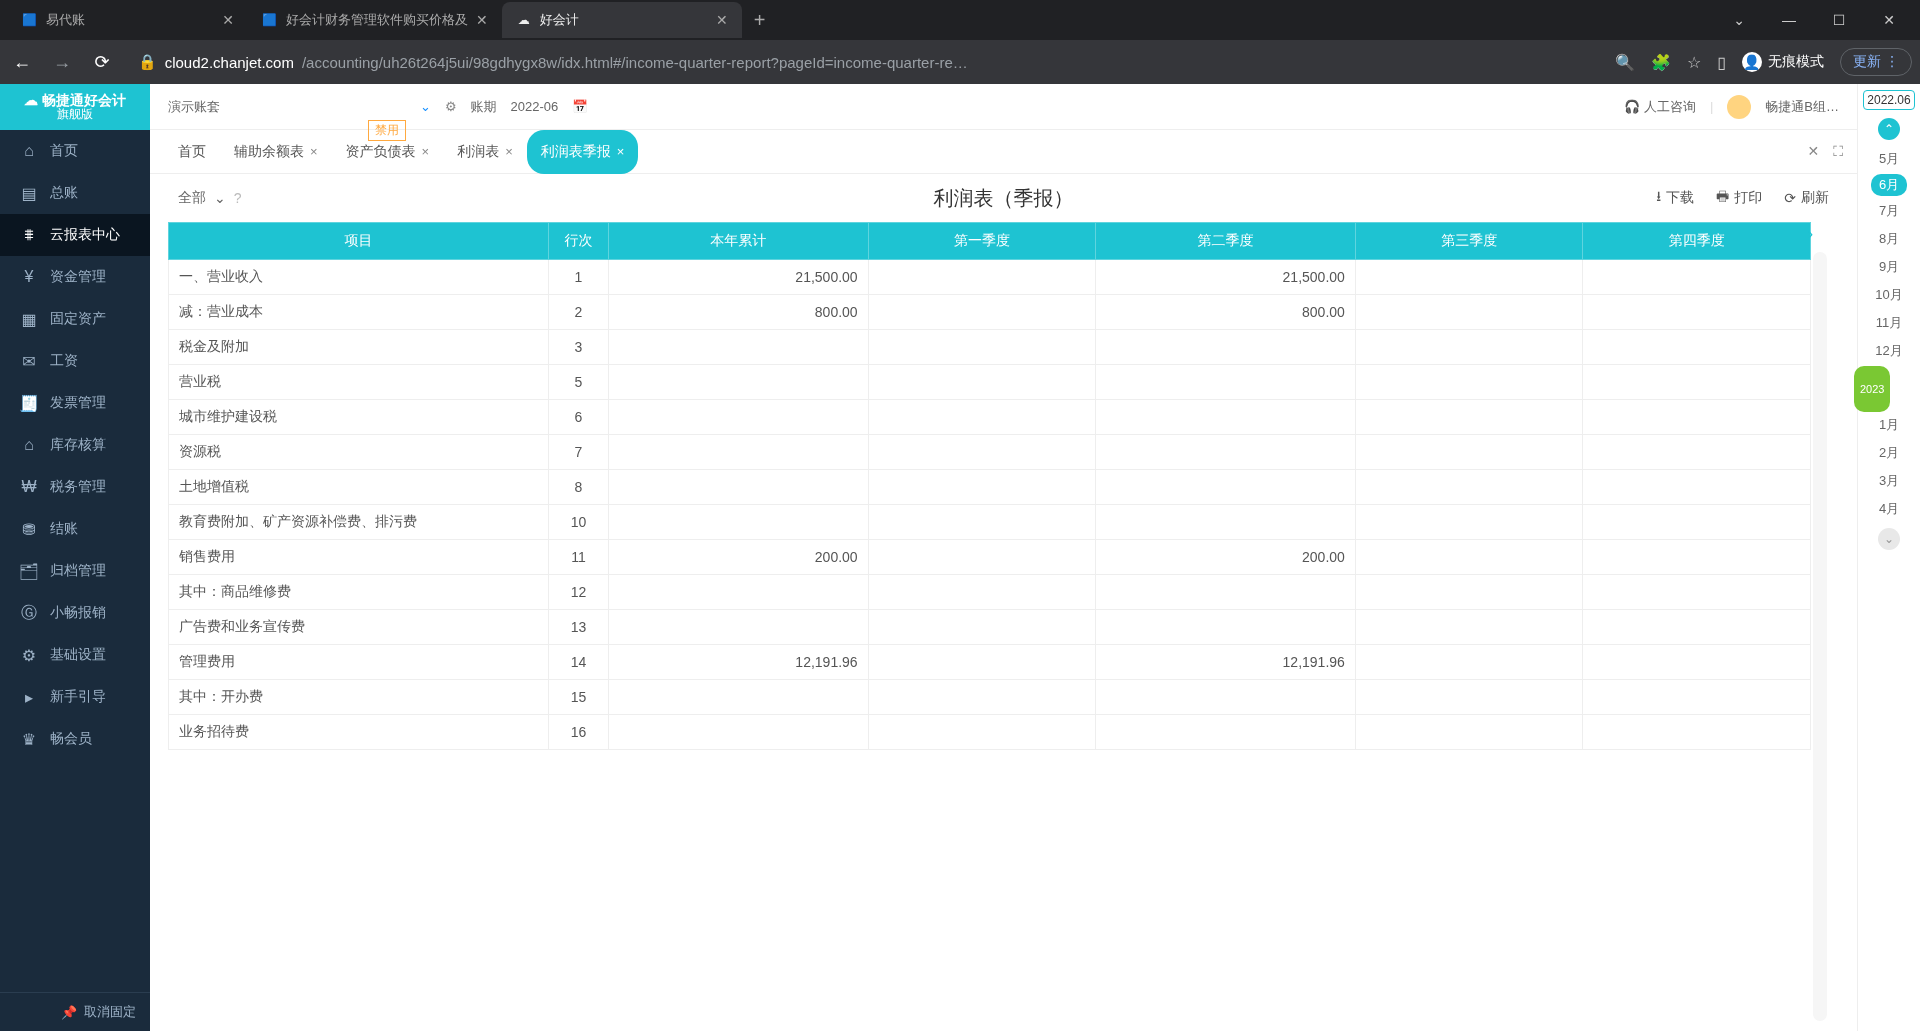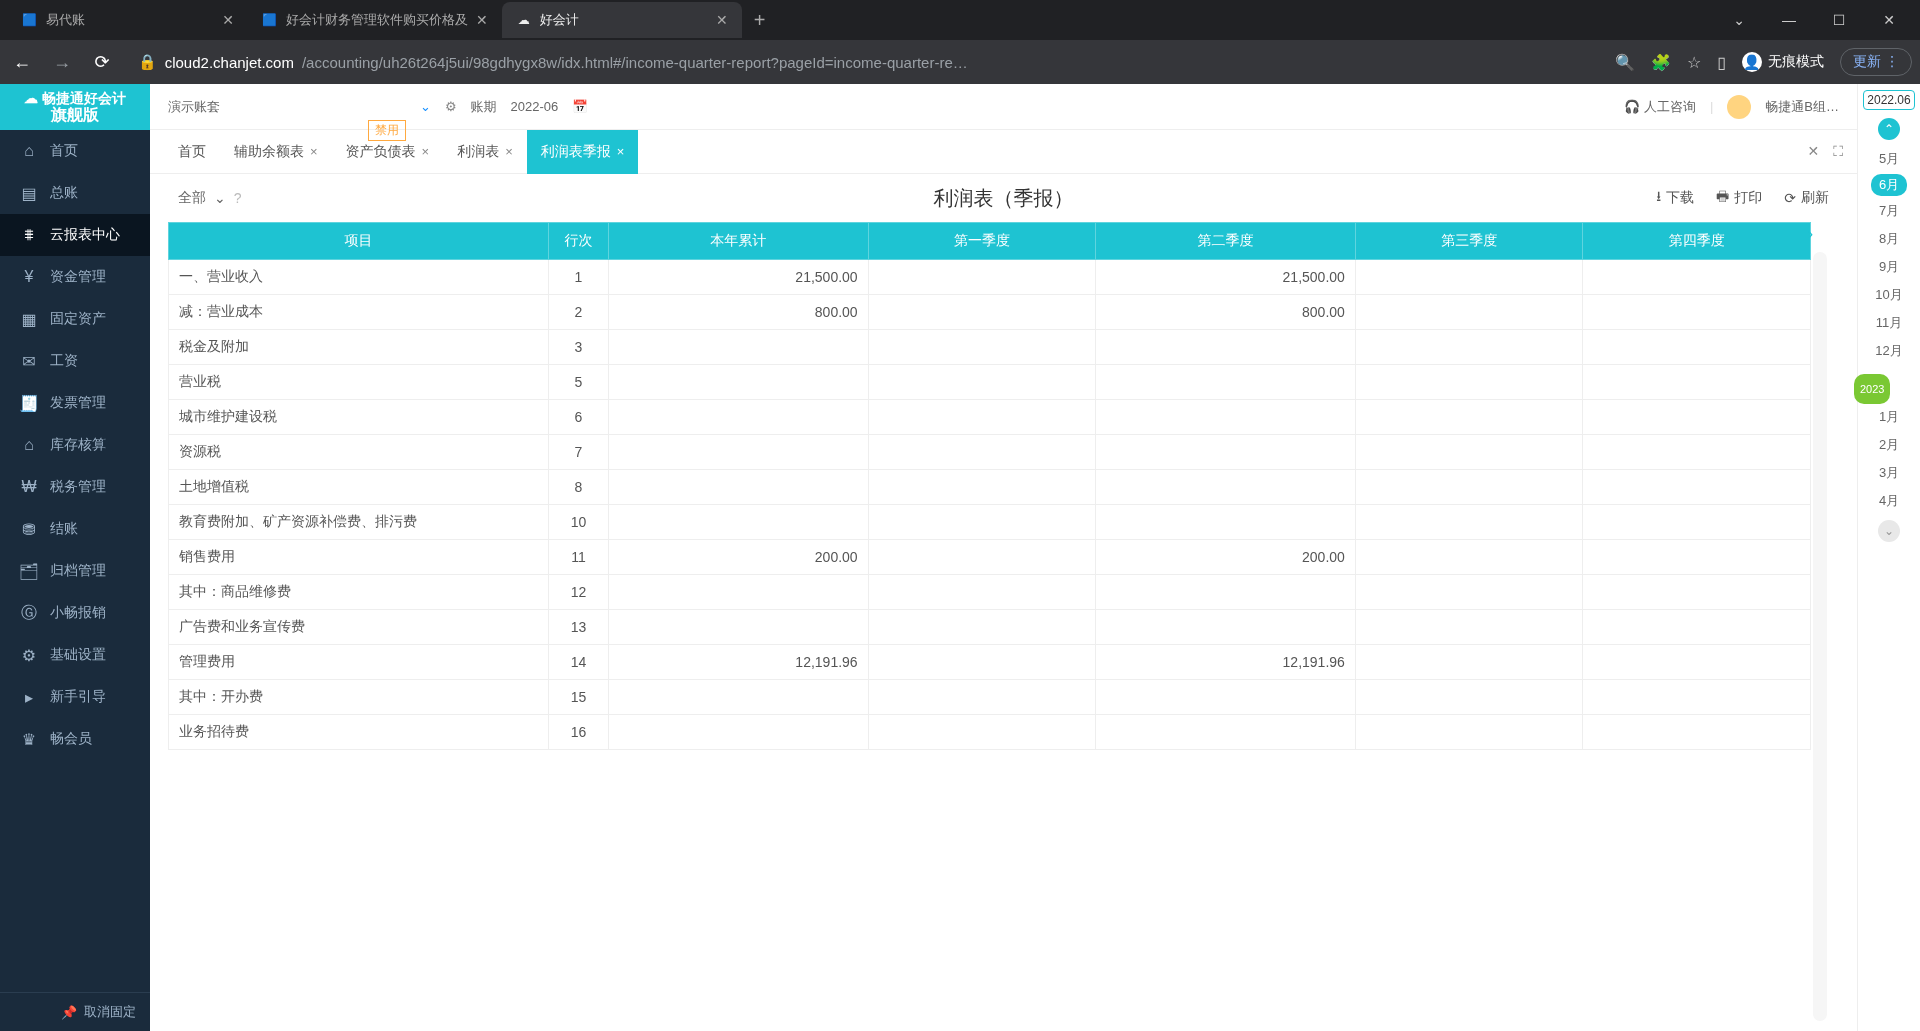--- a/index.html
+++ b/index.html
@@ -24,38 +24,38 @@
 .url-box .host { color: #fff; }
 .addr-right { display: flex; align-items: center; gap: 16px; color: #ccc; }
 .incognito-pill { display: flex; align-items: center; gap: 6px; color: #fff; font-size: 14px; }
 .update-btn { color: #8ab4f8; border: 1px solid #5f6368; border-radius: 16px; padding: 4px 12px; font-size: 14px; }
 
 
 .app { position: absolute; top: 84px; left: 0; right: 0; bottom: 0; display: flex; background: #f5f5f5; }
 
 .sidebar { width: 150px; background: #1a2b3c; color: #9db2c7; display: flex; flex-direction: column; }
 .logo-area { height: 46px; background: #1ec3d2; color: #fff; display: flex; flex-direction: column; align-items: center; justify-content: center; font-size: 14px; font-weight: bold; line-height: 1.1; }
-.logo-area .sub { font-size: 16px; font-weight: bold; }
+.logo-area .sub { font-size: 12px; font-weight: normal; }
 .side-item { display: flex; align-items: center; gap: 12px; padding: 0 20px; height: 42px; font-size: 14px; cursor: pointer; }
 .side-item.active { background: #0a1520; color: #fff; }
 .side-icon { width: 18px; height: 18px; display: inline-flex; align-items: center; justify-content: center; font-size: 16px; }
 .side-footer { margin-top: auto; display: flex; align-items: center; justify-content: flex-end; gap: 6px; padding: 10px 14px; font-size: 13px; color: #9db2c7; border-top: 1px solid #2a3d50; }
 
 .main { flex: 1; display: flex; flex-direction: column; background: #fff; }
 
 .topbar { height: 46px; display: flex; align-items: center; padding: 0 18px; border-bottom: 1px solid #eee; font-size: 13px; color: #666; gap: 14px; }
 .jinyong { border: 1px solid #ffa940; color: #ffa940; padding: 1px 6px; font-size: 12px; margin-top: 48px; }
 .chevd { color: #1890ff; }
 .topbar-right { margin-left: auto; display: flex; align-items: center; gap: 14px; color: #666; }
 .avatar { width: 24px; height: 24px; border-radius: 50%; background: #ffd480; display: inline-block; }
 
 .pagetabs { display: flex; align-items: center; height: 44px; padding: 0 14px; border-bottom: 1px solid #eee; font-size: 14px; color: #555; gap: 6px; }
 .ptab { padding: 0 14px; height: 44px; display: flex; align-items: center; gap: 6px; }
 .ptab .x { font-size: 13px; color: #888; }
-.ptab.active { background: #1ec3d2; color: #fff; }
+.ptab.active { background: #1ec3d2; color: #fff; border-radius: 17px; }
 .ptab.active .x { color: #fff; }
 .pagetabs-right { margin-left: auto; display: flex; gap: 14px; color: #888; }
 
 .toolbar { display: flex; align-items: center; height: 48px; padding: 0 28px; font-size: 14px; color: #666; }
 .filter { display: flex; align-items: center; gap: 8px; }
 .title-center { position: absolute; left: 50%; transform: translateX(-50%); font-size: 20px; color: #333; }
 .actions-right { margin-left: auto; display: flex; gap: 22px; color: #555; font-size: 14px; }
 .act { display: flex; align-items: center; gap: 5px; }
 
 .table-wrap { flex: 1; overflow: hidden; padding: 0 18px 0 18px; position: relative; }
@@ -68,21 +68,21 @@
 .col-line { width: 60px; }
 
 .vscroll-indicator { position: absolute; right: 30px; top: 30px; bottom: 10px; width: 14px; background: #f6f6f6; border-radius: 7px; }
 
 
 .period-panel { width: 63px; background: #fff; border-left: 1px solid #eee; display: flex; flex-direction: column; align-items: center; padding-top: 6px; font-size: 13px; color: #666; }
 .period-top { border: 1px solid #1ec3d2; border-radius: 4px; padding: 2px 3px; font-size: 12px; color: #333; }
 .up-circle { width: 22px; height: 22px; border-radius: 50%; background: #1ec3d2; color: #fff; display: flex; align-items: center; justify-content: center; margin: 8px 0 6px; font-size: 12px; }
 .month { padding: 4px 0; text-align: center; }
 .month.current { background: #1ec3d2; color: #fff; border-radius: 10px; padding: 2px 8px; }
-.year-badge { background: #7ac833; color: #fff; border-radius: 10px; padding: 9px 6px; font-size: 11px; margin-top: 10px; align-self: flex-start; margin-left: -4px; }
+.year-badge { background: #7ac833; color: #fff; border-radius: 10px; padding: 17px 6px; font-size: 11px; margin-top: 2px; align-self: flex-start; margin-left: -4px; }
 .down-circle { width: 22px; height: 22px; border-radius: 50%; background: #e8e8e8; color: #999; display: flex; align-items: center; justify-content: center; margin-top: 6px; font-size: 12px; }
 </style>
 </head>
 <body>
 
 <div class="browser-chrome">
   <div class="tab-bar">
     <div id="tabs-mount" style="display: flex;">
         <div class="tab">
           <span class="favicon">🟦</span>

